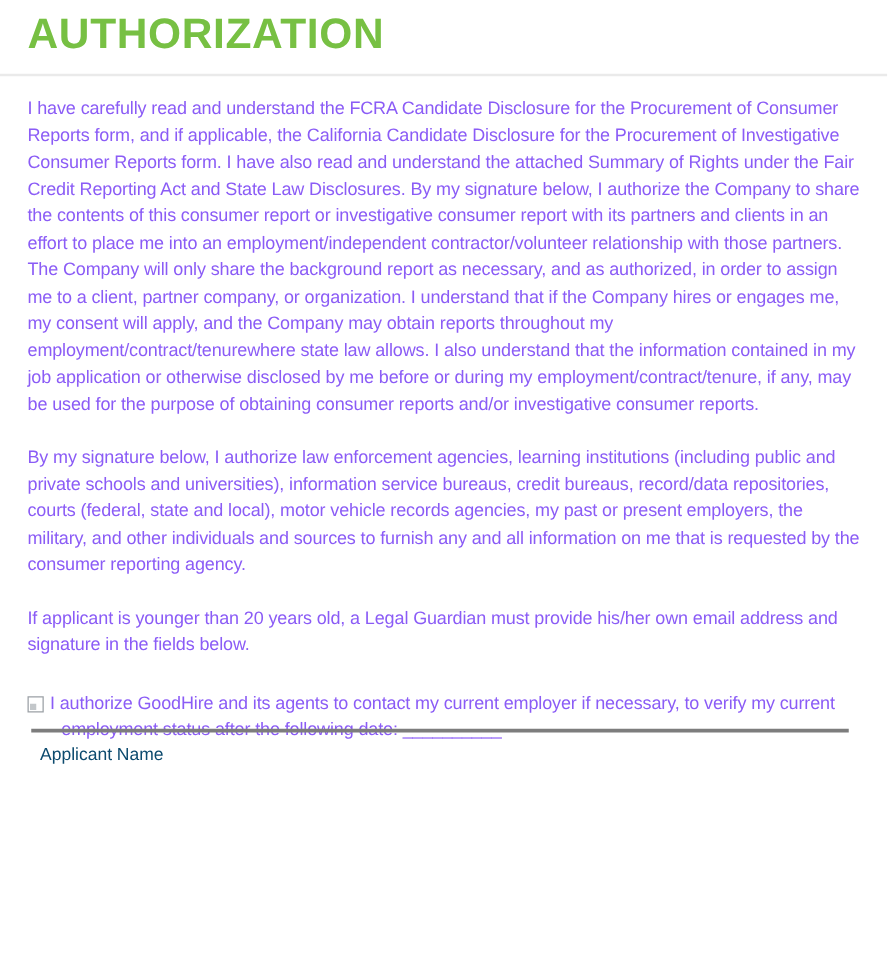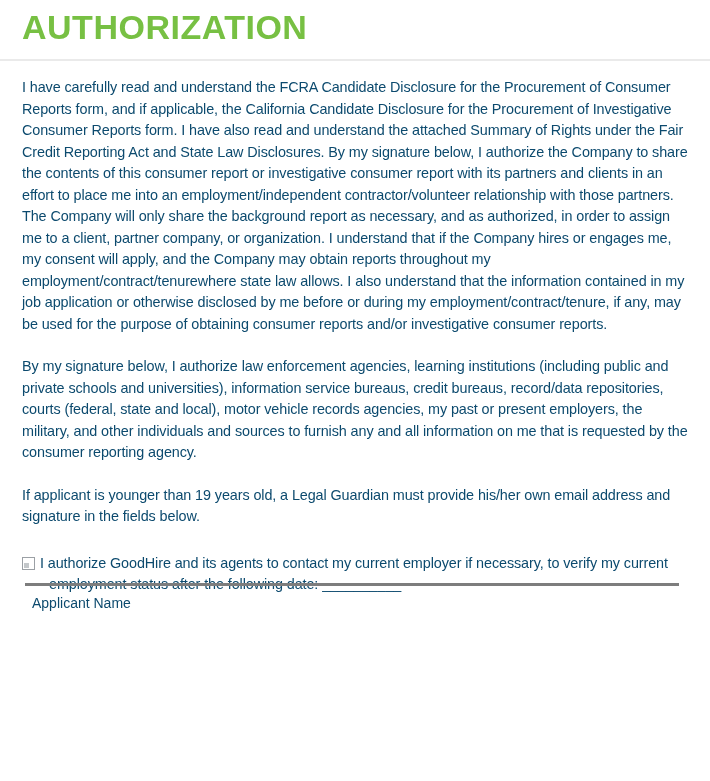--- a/index.html
+++ b/index.html
@@ -28,21 +28,21 @@
     top: 59px;
     width: 710px;
     height: 2px;
     background: #eaeaea;
   }
   .content {
     position: absolute;
     left: 22px;
     top: 77px;
     width: 668px;
-    color: #0c4a6e;
+    color: #8b5cf6;
     font-size: 14.4px;
     line-height: 21.5px;
     letter-spacing: -0.1px;
   }
   .content p { margin: 0 0 21px 0; }
   .consent-row {
     display: flex;
     align-items: flex-start;
     margin-top: 25px;
   }
@@ -104,21 +104,21 @@
 
 <div class="page">
 
   <h1 class="heading">AUTHORIZATION</h1>
 
   <div class="head-divider"></div>
 
   <div class="content">
     <p>I have carefully read and understand the FCRA Candidate Disclosure for the Procurement of Consumer Reports form, and if applicable, the California Candidate Disclosure for the Procurement of Investigative Consumer Reports form. I have also read and understand the attached Summary of Rights under the Fair Credit Reporting Act and State Law Disclosures. By my signature below, I authorize the Company to share the contents of this consumer report or investigative consumer report with its partners and clients in an effort to place me into an employment/independent contractor/volunteer relationship with those partners. The Company will only share the background report as necessary, and as authorized, in order to assign me to a client, partner company, or organization. I understand that if the Company hires or engages me, my consent will apply, and the Company may obtain reports throughout my employment/contract/tenurewhere state law allows. I also understand that the information contained in my job application or otherwise disclosed by me before or during my employment/contract/tenure, if any, may be used for the purpose of obtaining consumer reports and/or investigative consumer reports.</p>
     <p>By my signature below, I authorize law enforcement agencies, learning institutions (including public and private schools and universities), information service bureaus, credit bureaus, record/data repositories, courts (federal, state and local), motor vehicle records agencies, my past or present employers, the military, and other individuals and sources to furnish any and all information on me that is requested by the consumer reporting agency.</p>
-    <p>If applicant is younger than 19 years old, a Legal Guardian must provide his/her own email address and signature in the fields below.</p>
+    <p>If applicant is younger than 20 years old, a Legal Guardian must provide his/her own email address and signature in the fields below.</p>
 
     <div class="consent-row">
       <span class="checkbox-box">
         <span class="checkbox-inner"></span>
       </span>
       <span class="consent-text"><span>I authorize GoodHire and its agents to contact my current employer if necessary, to verify my current employment status after the following date: </span><span class="date-blank">__________</span></span>
     </div>
   </div>
 
   <div class="sig-table">

